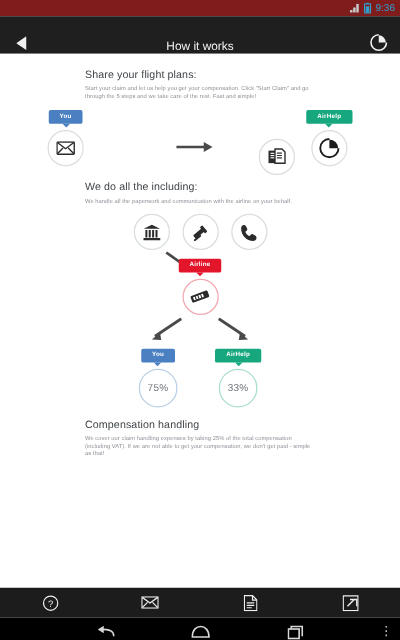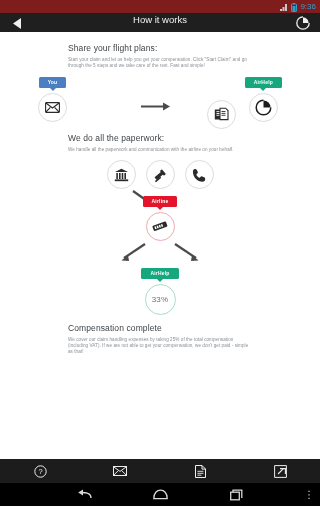--- a/index.html
+++ b/index.html
@@ -13,22 +13,22 @@
   
   .statusbar{
     height:13px; background:#7f1d1d; display:flex; align-items:center;
     justify-content:flex-end; padding:0 4px; gap:3px;
   }
   .statusbar .sb-ico{ display:block; }
   .sb-time{ color:#2f9fd0; font-size:8px; line-height:8px; letter-spacing:0px; }
 
   
   .appbar{
-    height:19px; background:#1f1f1f; display:flex; align-items:flex-end;
-    position:relative; padding:0 8px;
+    height:30px; background:#1f1f1f; display:flex; align-items:flex-start;
+    position:relative; padding:12px 8px;
   }
   .appbar .back{
     width:18px; height:18px; display:flex; align-items:center; justify-content:center;
     cursor:pointer;
   }
   .appbar .title{
     position:absolute; left:0; right:0; text-align:center;
     color:#f2f2f2; font-size:9.5px; line-height:25px; pointer-events:none;
   }
   .appbar .logo{
@@ -183,21 +183,21 @@
       <span class="circ">
         <svg width="17" height="17" viewBox="0 0 17 17">
           <path d="M8.5 1.2a7.3 7.3 0 1 0 7.3 7.3" fill="none" stroke="#1c1c1c" stroke-width="1.5"></path>
           <path d="M8.5 1.5 L8.5 8.5 L15.5 8.5 A7 7 0 0 0 8.5 1.5Z" fill="#1c1c1c"></path>
         </svg>
       </span>
     </div>
   </div>
 
   <div class="inner paper-wrap">
-    <h2 class="sec-title">We do all the paperwork:</h2>
+    <h2 class="sec-title">We do all the including:</h2>
     <p class="sec-body">We handle all the paperwork and communication with the airline on your behalf.</p>
 
     <div class="paper-circle">
       <span class="circ">
         <svg width="15" height="15" viewBox="0 0 15 15">
           <rect x="0.8" y="2.5" width="7" height="10" fill="#2b2b2b"></rect>
           <rect x="2.4" y="4.2" width="3.8" height="0.9" fill="#fff"></rect>
           <rect x="2.4" y="6" width="3.8" height="0.9" fill="#fff"></rect>
           <rect x="2.4" y="7.8" width="3.8" height="0.9" fill="#fff"></rect>
           <path d="M6 1.2 h5.6 l2.4 2.4 v9 H6z" fill="#fff" stroke="#2b2b2b" stroke-width="1.1"></path>
@@ -264,27 +264,31 @@
       <path d="M13 12 L6.5 17.5 L14 18Z" fill="#4a4a4a"></path>
     </svg>
     <svg width="34" height="20" viewBox="0 0 34 20">
       <path d="M4 1 L25 15" stroke="#4a4a4a" stroke-width="2.2"></path>
       <path d="M21 12 L27.5 17.5 L20 18Z" fill="#4a4a4a"></path>
     </svg>
   </div>
 
   <div class="row r-pct">
     <div class="col">
+      <span class="badge you">You</span>
+      <span class="circ pct blue">75%</span>
+    </div>
+    <div class="col">
       <span class="badge airhelp">AirHelp</span>
       <span class="circ pct green">33%</span>
     </div>
   </div>
 
   <div class="inner" style="margin-top:8px;">
-    <h2 class="sec-title" style="margin-top:0;">Compensation complete</h2>
+    <h2 class="sec-title" style="margin-top:0;">Compensation handling</h2>
     <p class="sec-body">We cover our claim handling expenses by taking 25% of the total compensation (including VAT). If we are not able to get your compensation, we don't get paid - simple as that!</p>
   </div>
 
 </div>
 
 <div class="toolbar">
   <div class="tb">
     <svg width="13" height="13" viewBox="0 0 13 13">
       <circle cx="6.5" cy="6.5" r="5.7" fill="none" stroke="#eee" stroke-width="1"></circle>
       <text x="6.5" y="9.4" font-size="7.5" fill="#eee" text-anchor="middle" font-family="Liberation Sans, sans-serif">?</text>

